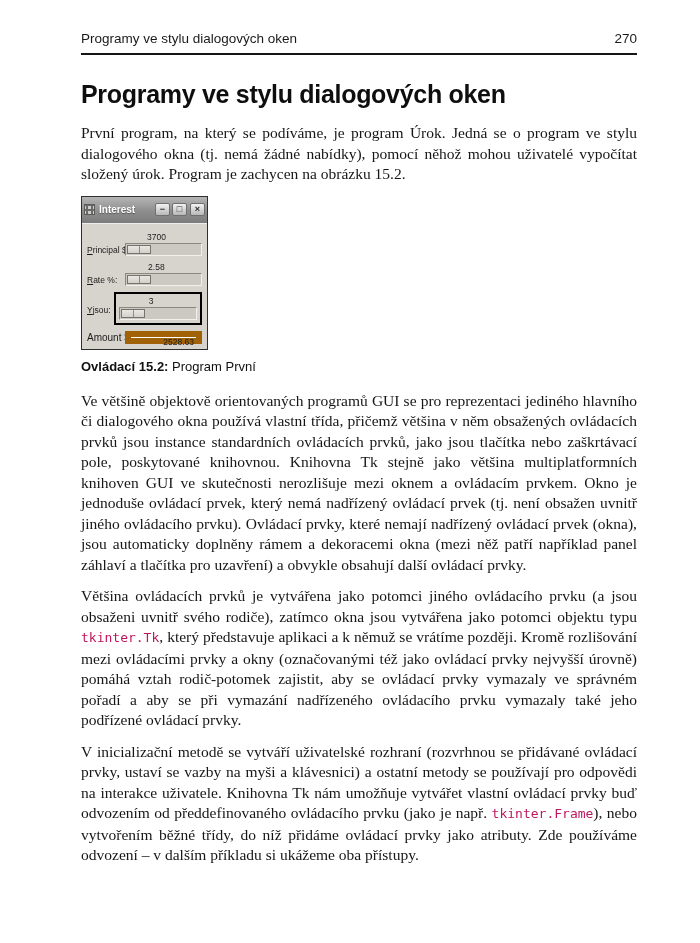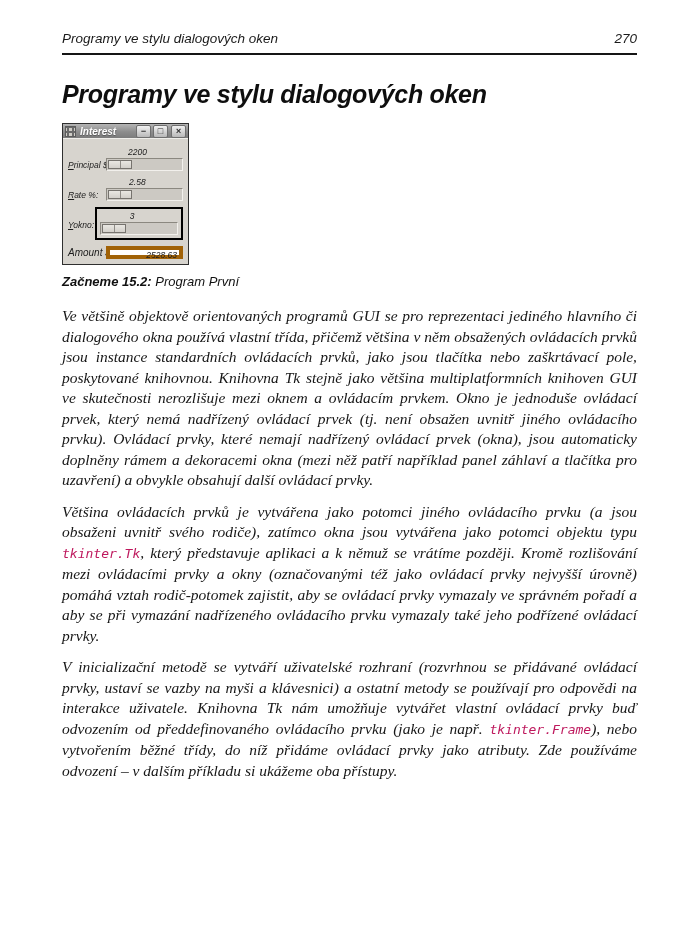--- a/index.html
+++ b/index.html
@@ -1,37 +1,37 @@
 <!DOCTYPE html>
 <html><head>
 <meta charset="utf-8">
 <style>
   * { margin:0; padding:0; box-sizing:border-box; }
   html,body { width:700px; height:943px; background:#ffffff; }
   body { font-family:"Liberation Serif", serif; color:#161616; }
-  .page { padding:31px 63px 0 62px;font-style:italic; }
+  .page { padding:31px 63px 0 81px; }
 
   
   .running-head { display:flex; justify-content:space-between; align-items:baseline;
     font-family:"Liberation Sans", sans-serif; font-size:13.5px; color:#1a1a1a;
     border-bottom:2px solid #151515; padding-bottom:7px; }
 
   
   h1.page-title { font-family:"Liberation Sans", sans-serif; font-weight:bold;
     font-size:25px; letter-spacing:-0.3px; margin:25px 0 14px 0; color:#0e0e0e; }
 
   
   p.body-par { font-size:15.5px; line-height:20.5px; text-align:justify; margin-bottom:11px; }
   .inline-code { font-family:"DejaVu Sans Mono", monospace; font-size:13px; color:#be185d; }
 
   
   .figure-block { margin:3px 0 17px 0; }
   .app-window { width:127px; border:1px solid #2f2f2f; background:#d7d4ce;
     font-family:"Liberation Sans", sans-serif; box-shadow:0 0 0 1px #e8e8e8 inset; }
-  .title-bar { height:14px; display:flex; align-items:center; gap:2px; padding:1px 2px;
+  .title-bar { height:26px; display:flex; align-items:center; gap:2px; padding:1px 2px;
     background:linear-gradient(180deg,#b5b5b5 0%,#8d8d8d 55%,#7c7c7c 100%); }
   .app-icon { width:11px; height:11px; flex:0 0 auto; background:#cfcdc7; border:1px solid #5c5c5c;
     background-image:linear-gradient(90deg,#6a6a6a 2px, transparent 2px),
                      linear-gradient(0deg,#6a6a6a 2px, transparent 2px);
     background-size:5px 5px; background-position:1px 1px; }
   .window-title { flex:1; color:#ffffff; font-size:10px; font-weight:bold; padding-left:2px;
     text-shadow:0 1px 1px #555; white-space:nowrap; overflow:hidden; }
   .win-btn { width:15px; height:13px; border:1px solid #6f6f6f; border-radius:2px;
     background:linear-gradient(180deg,#f2f2f2,#b8b8b8); color:#2a2a2a;
     font-size:9px; line-height:11px; text-align:center; font-weight:bold; flex:0 0 auto; }
@@ -45,91 +45,92 @@
   .scale-value { font-size:8.5px; text-align:center; color:#1c1c1c; margin-bottom:1px; padding-right:14px; }
   .trough { height:13px; background:#ccc9c3; border:1px solid;
     border-color:#8b8880 #f2f0ec #f2f0ec #8b8880; position:relative; }
   .thumb { position:absolute; left:1px; top:1px; width:24px; height:9px;
     background:linear-gradient(180deg,#e9e7e2,#d3d0ca); border:1px solid #76736e; }
   .thumb::after { content:""; position:absolute; left:11px; top:0; width:1px; height:100%; background:#8f8c87; }
   .focus-ring { border:2px solid #000; padding:2px 3px 3px 3px; margin-left:-5px; width:88px; }
   .focus-ring .scale-group { width:78px; }
   .amount-row { display:flex; align-items:center; margin:2px 0 1px 0; }
   .amount-label { width:38px; font-size:10px; color:#1c1c1c; white-space:nowrap; }
-  .amount-field { width:78px; height:13px; background:#fff; border:4px solid #a16207;
+  .amount-field { width:78px; height:13px; background:#fff; border:6px solid #a16207;
     font-size:8.5px; line-height:11px; text-align:right; padding:0 2px; color:#1c1c1c; }
 
   .figure-caption { margin-top:9px; font-family:"Liberation Sans", sans-serif; font-size:13px; color:#111; }
   .figure-caption .cap-label { font-weight:bold; }
 </style>
 </head>
 <body>
 
 <div class="page">
 
   <div class="running-head">
     <span>Programy ve stylu dialogových oken</span>
     <span>270</span>
   </div>
 
   <h1 class="page-title">Programy ve stylu dialogových oken</h1>
 
+  <p class="body-par">První program, na který se podíváme, je program Úrok. Jedná se o program ve stylu dialogového okna (tj. nemá žádné nabídky), pomocí něhož mohou uživatelé vypočítat složený úrok. Program je zachycen na obrázku 15.2.</p>
 
   <div class="figure-block">
     <div class="app-window">
       <div class="title-bar">
         <span class="app-icon"></span>
         <span class="window-title">Interest</span>
         <span class="win-btn">−</span>
         <span class="win-btn">□</span>
         <span class="win-btn close">×</span>
       </div>
       <div class="window-body">
 
         <div class="scale-row">
           <span class="scale-label"><span class="acc">P</span><span>rincipal $:</span></span>
           <span class="scale-group">
-            <span class="scale-value" style="display:block">2200</span>
+            <span class="scale-value" style="display:block">3700</span>
             <span class="trough" style="display:block">
                 <span class="thumb"></span>
               </span>
           </span>
         </div>
 
         <div class="scale-row">
           <span class="scale-label"><span class="acc">R</span><span>ate %:</span></span>
           <span class="scale-group">
             <span class="scale-value" style="display:block">2.58</span>
             <span class="trough" style="display:block">
                 <span class="thumb"></span>
               </span>
           </span>
         </div>
 
         <div class="scale-row">
-          <span class="scale-label"><span class="acc">Y</span><span>okno:</span></span>
+          <span class="scale-label"><span class="acc">Y</span><span>jsou:</span></span>
           <span class="focus-ring" style="display:block">
             <span class="scale-group" style="display:block">
               <span class="scale-value" style="display:block">3</span>
               <span class="trough" style="display:block">
                   <span class="thumb"></span>
                 </span>
             </span>
           </span>
         </div>
 
         <div class="amount-row">
           <span class="amount-label">Amount $</span>
           <span class="amount-field">2528.63</span>
         </div>
 
       </div>
     </div>
     <div class="figure-caption">
-      <span class="cap-label">Začneme 15.2:</span><span> Program První</span>
+      <span class="cap-label">Ovládací 15.2:</span><span> Program První</span>
     </div>
   </div>
 
   <p class="body-par">Ve většině objektově orientovaných programů GUI se pro reprezentaci jediného hlavního či dialogového okna používá vlastní třída, přičemž většina v něm obsažených ovládacích prvků jsou instance standardních ovládacích prvků, jako jsou tlačítka nebo zaškrtávací pole, poskytované knihovnou. Knihovna Tk stejně jako většina multiplatformních knihoven GUI ve skutečnosti nerozlišuje mezi oknem a ovládacím prvkem. Okno je jednoduše ovládací prvek, který nemá nadřízený ovládací prvek (tj. není obsažen uvnitř jiného ovládacího prvku). Ovládací prvky, které nemají nadřízený ovládací prvek (okna), jsou automaticky doplněny rámem a dekoracemi okna (mezi něž patří například panel záhlaví a tlačítka pro uzavření) a obvykle obsahují další ovládací prvky.</p>
 
   <p class="body-par"><span>Většina ovládacích prvků je vytvářena jako potomci jiného ovládacího prvku (a jsou obsaženi uvnitř svého rodiče), zatímco okna jsou vytvářena jako potomci objektu typu </span><span class="inline-code">tkinter.Tk</span><span>, který představuje aplikaci a k němuž se vrátíme později. Kromě rozlišování mezi ovládacími prvky a okny (označovanými též jako ovládací prvky nejvyšší úrovně) pomáhá vztah rodič-potomek zajistit, aby se ovládací prvky vymazaly ve správném pořadí a aby se při vymazání nadřízeného ovládacího prvku vymazaly také jeho podřízené ovládací prvky.</span></p>
 
   <p class="body-par"><span>V inicializační metodě se vytváří uživatelské rozhraní (rozvrhnou se přidávané ovládací prvky, ustaví se vazby na myši a klávesnici) a ostatní metody se používají pro odpovědi na interakce uživatele. Knihovna Tk nám umožňuje vytvářet vlastní ovládací prvky buď odvozením od předdefinovaného ovládacího prvku (jako je např. </span><span class="inline-code">tkinter.Frame</span><span>), nebo vytvořením běžné třídy, do níž přidáme ovládací prvky jako atributy. Zde používáme odvození – v dalším příkladu si ukážeme oba přístupy.</span></p>
 
 

